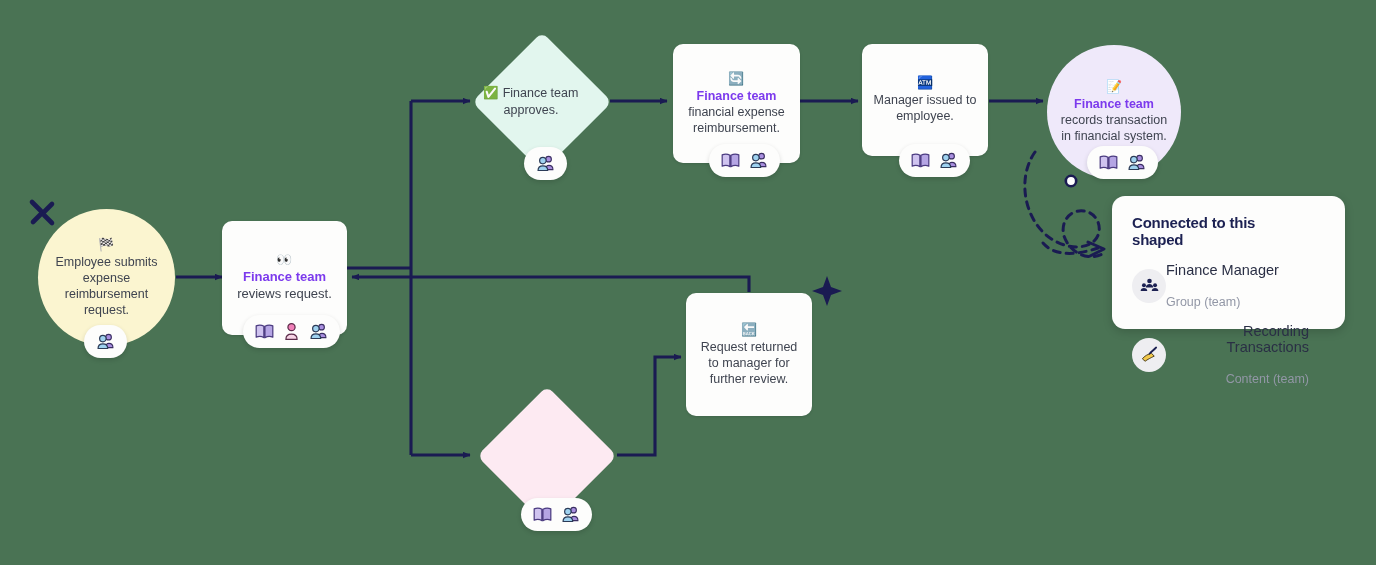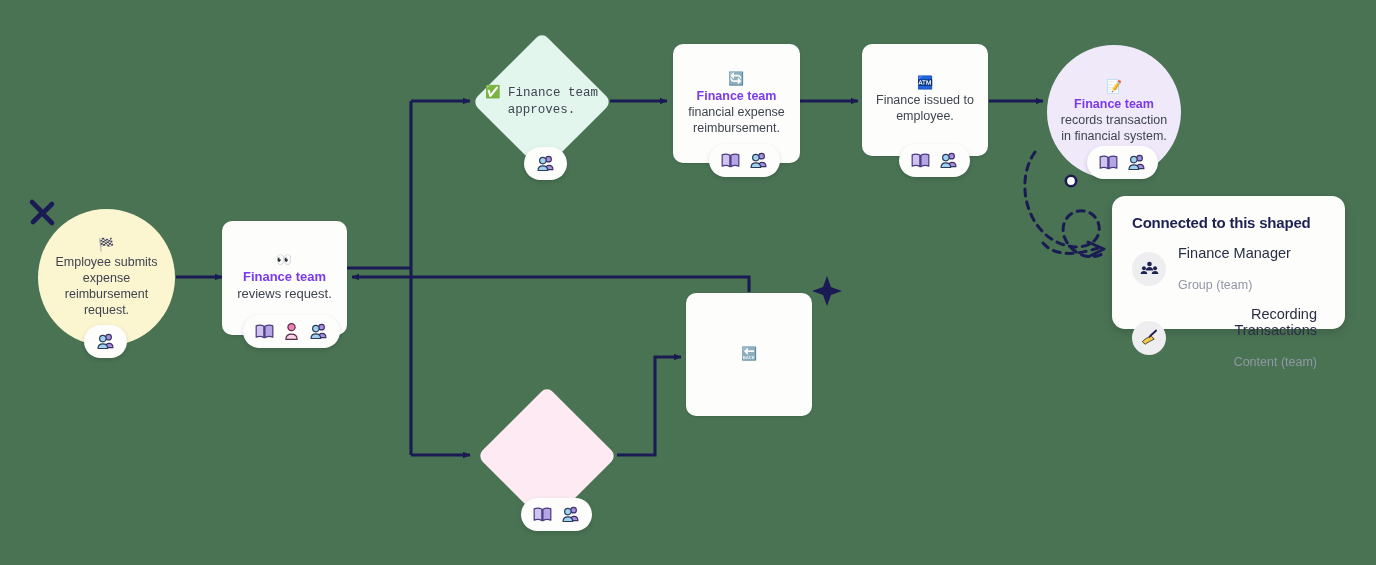--- a/index.html
+++ b/index.html
@@ -41,21 +41,21 @@
     border-radius:10px;
     box-shadow:0 1px 3px rgba(0,0,0,.13);
   }
   .circle{border-radius:50%;}
   .circ-yellow{background:#fbf5d0;}
   .circ-purple{background:#efe9fa;}
 
   
   .diamond{
     position:absolute;
-    display:flex;align-items:center;justify-content:center;font-family:Liberation Mono, monospace;
+    display:flex;align-items:center;
   }
   .diamond .dshape{
     position:absolute;left:50%;top:50%;
     transform:translate(-50%,-50%) rotate(45deg);
     border-radius:8px;
   }
   .d-green .dshape{background:#e2f6ee;}
   .d-pink  .dshape{background:#fdeaf2;}
   .diamond .dtext{
     position:relative;z-index:2;text-align:center;
@@ -76,27 +76,27 @@
   }
   .pill svg{display:block;}
 
   
   .card{
     position:absolute;
     background:#fdfdfc;
     border-radius:13px;
     box-shadow:0 3px 10px rgba(0,0,0,.17);
     box-sizing:border-box;
-    padding:18px 28px 16px 20px;
+    padding:18px 36px 16px 20px;
   }
   .card-title{
     color:#1c2152;font-weight:bold;font-size:15px;
     letter-spacing:-.2px;margin-bottom:14px;
   }
-  .card-row{display:flex;align-items:center;gap:12px;margin-bottom:13px;}
+  .card-row{display:flex;align-items:center;margin-bottom:13px;}
   .card-row:last-child{margin-bottom:0;text-align:right;}
   .card-ico{
     width:34px;height:34px;border-radius:50%;
     background:#eeeef1;
     display:flex;align-items:center;justify-content:center;
     flex:0 0 34px;
   }
   .card-main{color:#2a2f45;font-size:14.5px;line-height:1.15;}
   .card-sub{color:#9297a6;font-size:12.5px;line-height:1.2;margin-top:16px;}
 
@@ -249,21 +249,21 @@
     <svg width="21" height="21" viewBox="0 0 24 24">
       <circle cx="15.5" cy="7" r="3.2" fill="#a98fe0" stroke="#3b2f63" stroke-width="1.3"></circle>
       <path d="M11.5 19c0-3 2-4.8 4.5-4.8S20.5 16 20.5 19z" fill="#a98fe0" stroke="#3b2f63" stroke-width="1.3" stroke-linejoin="round"></path>
       <circle cx="9" cy="8.6" r="3.7" fill="#9fd2f0" stroke="#2b3b57" stroke-width="1.4"></circle>
       <path d="M3.5 20c0-3.4 2.4-5.4 5.5-5.4s5.5 2 5.5 5.4z" fill="#9fd2f0" stroke="#2b3b57" stroke-width="1.4" stroke-linejoin="round"></path>
     </svg>
   </div>
 
   <div class="node rect" style="left:862px;top:44px;width:126px;height:112px;font-size:12.5px;">
     <span class="emoji">🏧</span>
-    <span class="txt plain">Finance issued to employee.</span>
+    <span class="txt plain">Manager issued to employee.</span>
   </div>
   <div class="pill" style="left:899px;top:144px;">
     <svg width="21" height="21" viewBox="0 0 24 24">
       <path d="M2.5 5.5c3-1.2 6-1.2 9 .6v13c-3-1.8-6-1.8-9-.6z" fill="#cfc3ef" stroke="#4b3b80" stroke-width="1.4" stroke-linejoin="round"></path>
       <path d="M21.5 5.5c-3-1.2-6-1.2-9 .6v13c3-1.8 6-1.8 9-.6z" fill="#b5a5e4" stroke="#4b3b80" stroke-width="1.4" stroke-linejoin="round"></path>
       <line x1="11.6" y1="6.1" x2="11.6" y2="19.1" stroke="#4b3b80" stroke-width="1.4"></line>
     </svg>
     <svg width="21" height="21" viewBox="0 0 24 24">
       <circle cx="15.5" cy="7" r="3.2" fill="#a98fe0" stroke="#3b2f63" stroke-width="1.3"></circle>
       <path d="M11.5 19c0-3 2-4.8 4.5-4.8S20.5 16 20.5 19z" fill="#a98fe0" stroke="#3b2f63" stroke-width="1.3" stroke-linejoin="round"></path>
@@ -288,20 +288,21 @@
     <svg width="21" height="21" viewBox="0 0 24 24">
       <circle cx="15.5" cy="7" r="3.2" fill="#a98fe0" stroke="#3b2f63" stroke-width="1.3"></circle>
       <path d="M11.5 19c0-3 2-4.8 4.5-4.8S20.5 16 20.5 19z" fill="#a98fe0" stroke="#3b2f63" stroke-width="1.3" stroke-linejoin="round"></path>
       <circle cx="9" cy="8.6" r="3.7" fill="#9fd2f0" stroke="#2b3b57" stroke-width="1.4"></circle>
       <path d="M3.5 20c0-3.4 2.4-5.4 5.5-5.4s5.5 2 5.5 5.4z" fill="#9fd2f0" stroke="#2b3b57" stroke-width="1.4" stroke-linejoin="round"></path>
     </svg>
   </div>
 
   <div class="node rect" style="left:686px;top:293px;width:126px;height:123px;font-size:12.5px;">
     <span class="emoji">🔙</span>
+    <span class="txt plain">Request returned to manager for further review.</span>
   </div>
 
   <div class="card" style="left:1112px;top:196px;width:233px;height:133px;">
     <div class="card-title">Connected to this shaped</div>
 
     <div class="card-row">
       <div class="card-ico">
         <svg width="19" height="19" viewBox="0 0 24 24">
           <circle cx="12" cy="6.4" r="2.9" fill="#1c2152"></circle>
           <path d="M7.4 14.4c0-2.6 2-4.2 4.6-4.2s4.6 1.6 4.6 4.2z" fill="#1c2152"></path>

